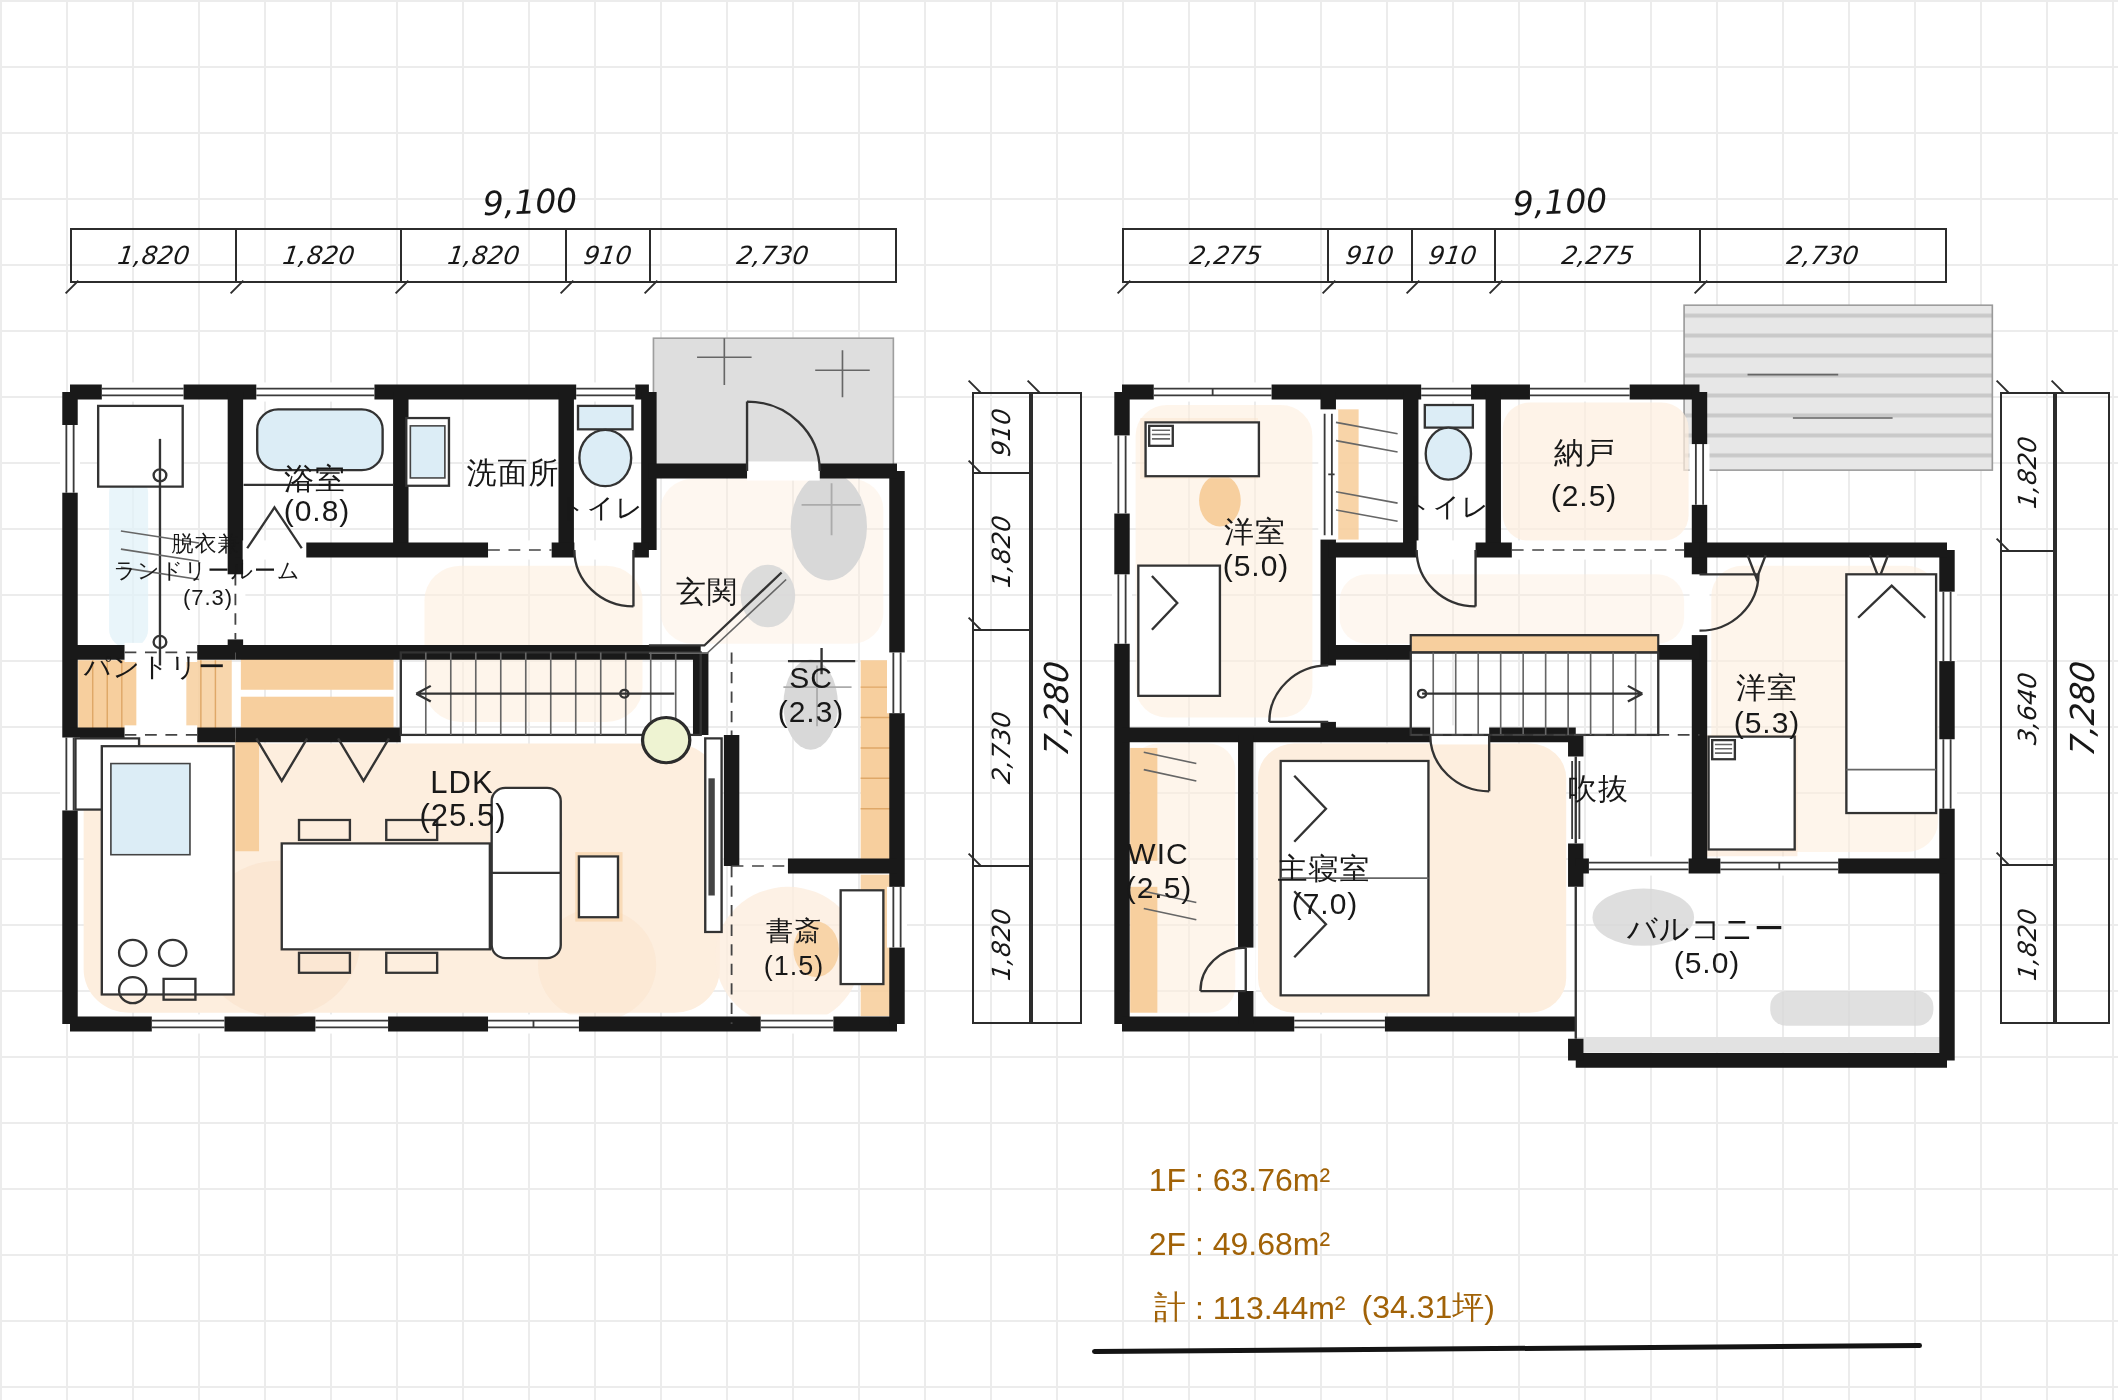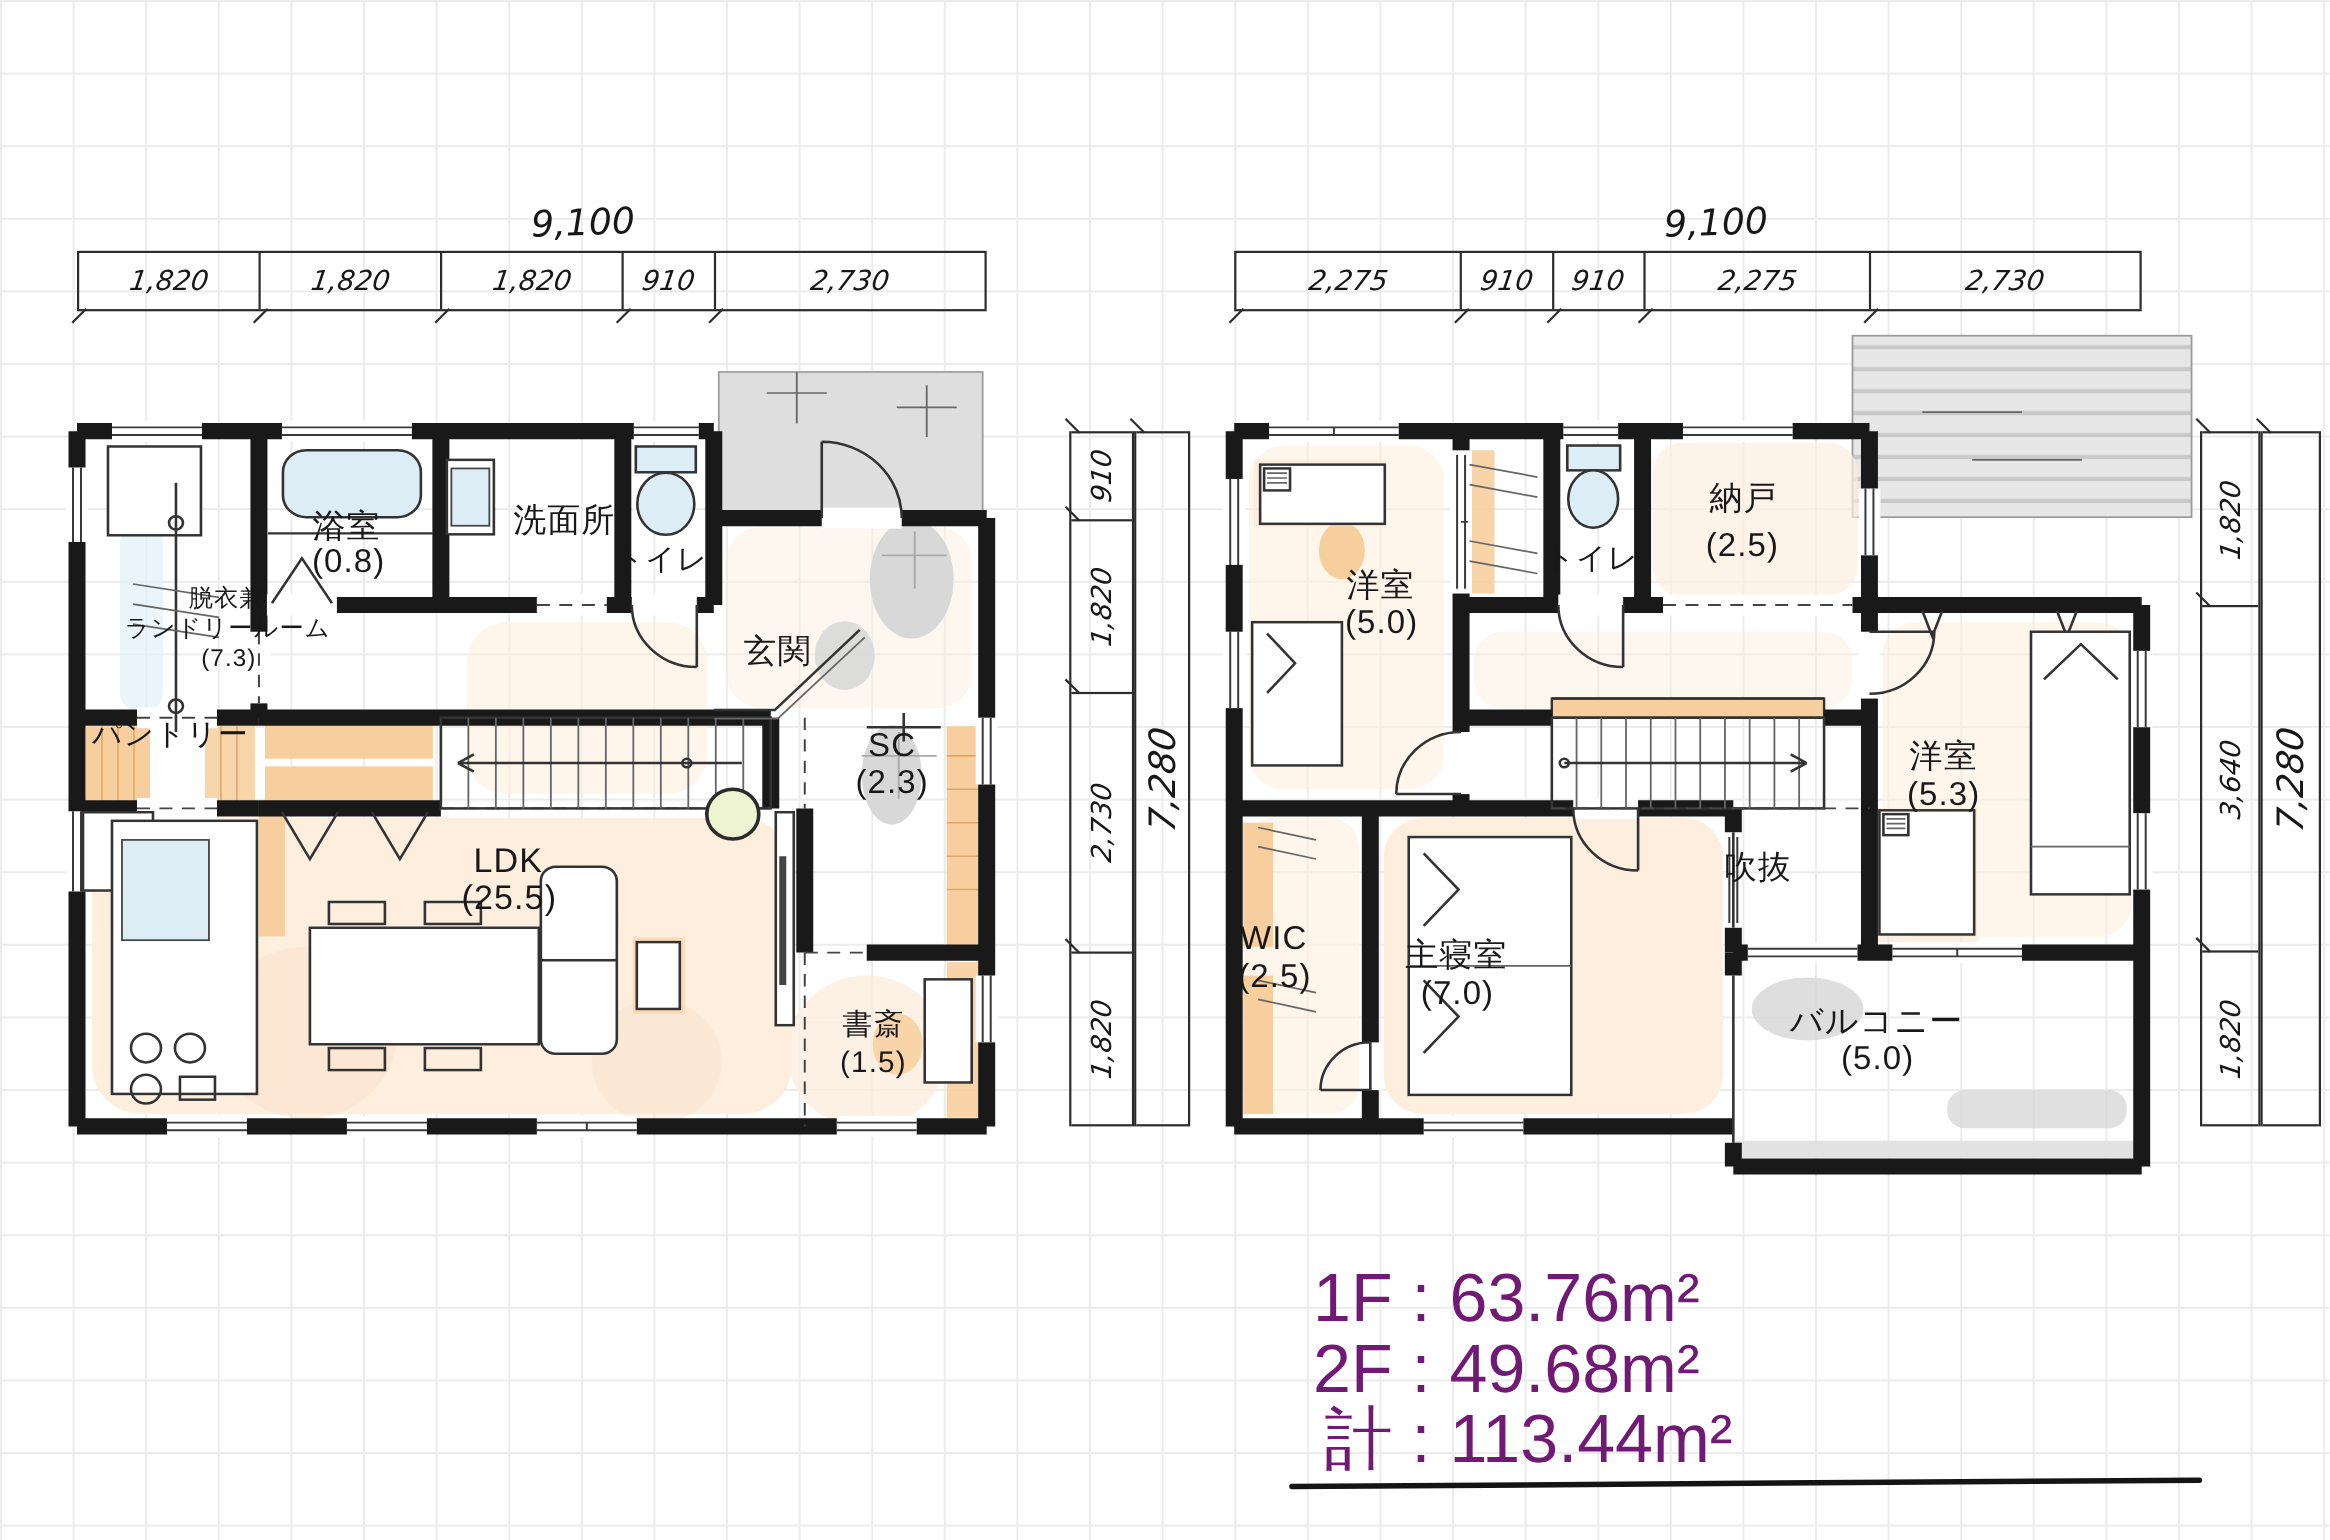--- a/index.html
+++ b/index.html
@@ -33,21 +33,21 @@
   .dimh .c:last-child{border-right:2px solid #2c2c2c}
   .dimh .c::after{content:"";position:absolute;left:-9px;bottom:-7px;width:18px;height:2px;background:#2c2c2c;transform:rotate(-45deg)}
   .dimh .c span{font-size:25px;transform:skewX(-8deg)}
 
   .dimv{position:absolute;display:flex;flex-direction:column;border-left:2px solid #2c2c2c;border-right:2px solid #2c2c2c;box-sizing:border-box}
   .dimv .c{position:relative;display:flex;align-items:center;justify-content:center;border-top:2px solid #2c2c2c;box-sizing:border-box}
   .dimv .c:last-child{border-bottom:2px solid #2c2c2c}
   .dimv .c::after{content:"";position:absolute;left:-8px;top:-8px;width:18px;height:2px;background:#2c2c2c;transform:rotate(45deg)}
   .dimv .c span{font-size:25px;transform:rotate(-90deg) skewX(-8deg);white-space:nowrap}
 
-  .areas{position:absolute;left:1172px;top:1148px;font-size:62px;color:#701a75}
+  .areas{position:absolute;left:1092px;top:1148px;font-size:32px;color:#a16207}
   .arow{display:flex;align-items:center;height:64px}
   .alab{width:94px;text-align:right}
   .asep{white-space:pre}
   .anote{margin-left:16px}
   .arule{width:830px;height:5px;background:#141414;margin-top:6px;transform:rotate(-0.4deg);border-radius:3px}
 </style>
 </head>
 <body>
 
 <svg class="plan-svg" style="left:70px;top:392px" width="827" height="632" viewBox="0 0 9100 7280" preserveAspectRatio="none">
@@ -480,15 +480,16 @@
   </div>
   <div class="arow">
     <div class="alab">2F</div>
     <div class="asep"> : </div>
     <div class="aval">49.68m²</div>
   </div>
   <div class="arow">
     <div class="alab">計</div>
     <div class="asep"> : </div>
     <div class="aval">113.44m²</div>
+    <div class="anote">(34.31坪)</div>
   </div>
   <div class="arule"></div>
 </div>
 
 </body></html>

